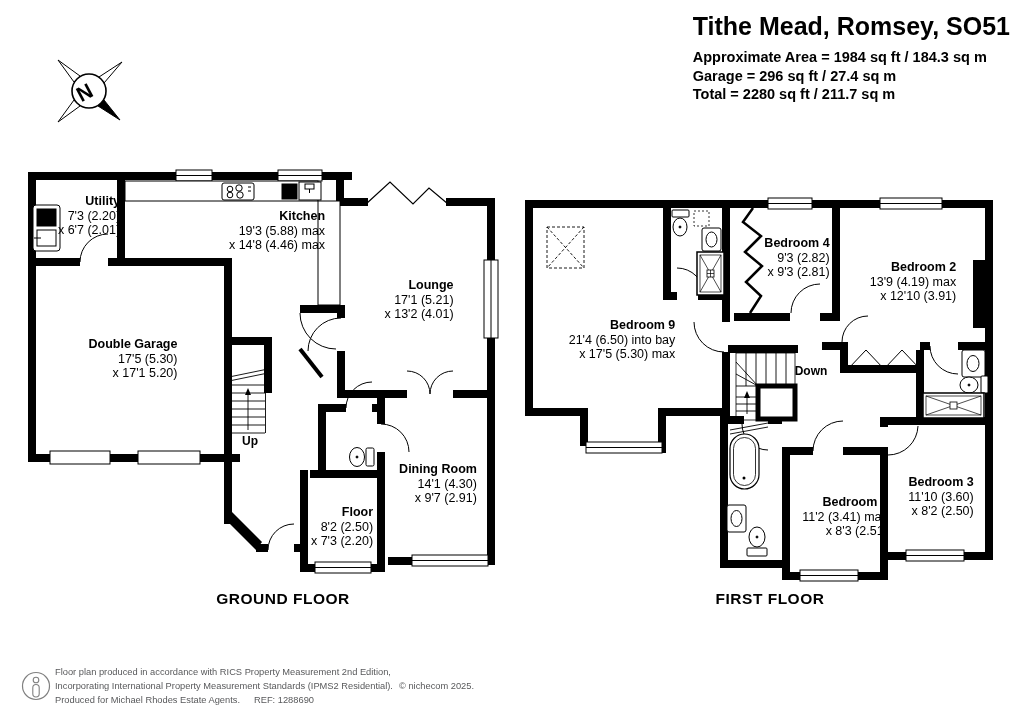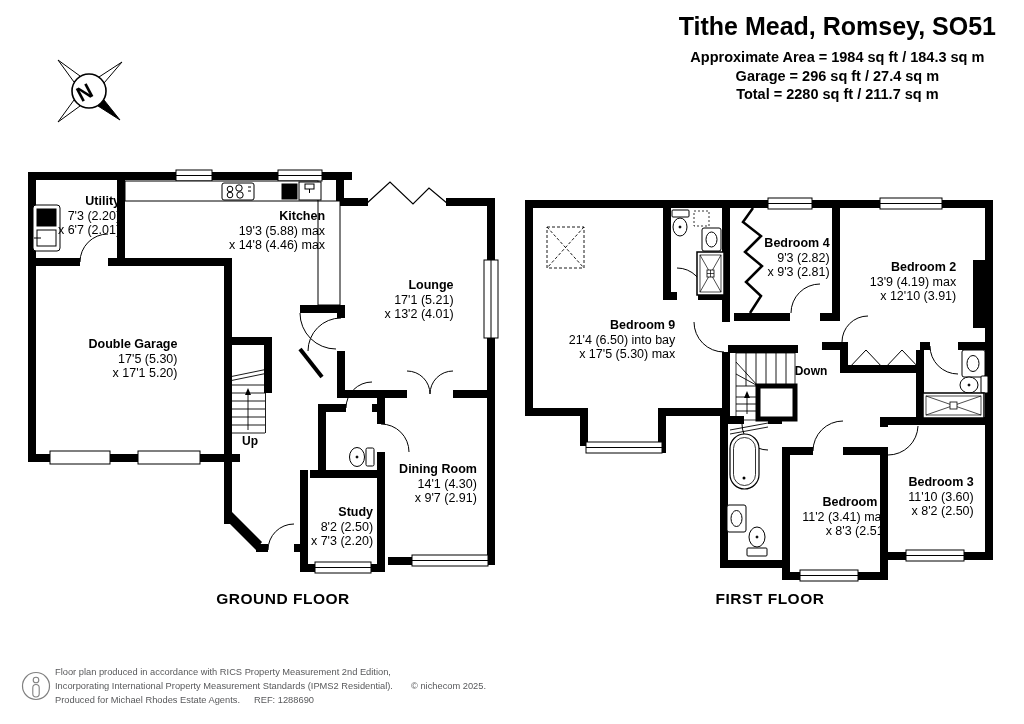--- a/index.html
+++ b/index.html
@@ -2,34 +2,34 @@
 <html><head>
 <meta charset="utf-8">
 <style>
   html,body{margin:0;padding:0;background:#ffffff;}
   body{width:1024px;height:724px;position:relative;overflow:hidden;
        font-family:"Liberation Sans", sans-serif;color:#000;}
   #stage{position:absolute;inset:0;width:1024px;height:724px;}
   svg{position:absolute;left:0;top:0;}
   svg text{font-family:"Liberation Sans", sans-serif;}
 
-  .hdr{position:absolute;top:12px;right:28px;text-align:center;}
+  .hdr{position:absolute;top:12px;right:14px;text-align:left;}
   .hdr h1{margin:0;font-size:25px;font-weight:700;letter-spacing:0;}
   .hdr .areas{margin-top:7px;font-size:14.5px;font-weight:700;line-height:1.28;}
   .hdr .disc{margin-top:4px;font-size:11px;font-weight:400;}
 
   .lbl{position:absolute;transform:translate(-50%,-50%);text-align:right;
        white-space:nowrap;font-size:12.5px;line-height:1.16;}
   .lbl .nm{display:block;font-weight:700;}
   .lbl .d{display:block;font-weight:400;}
   .stairlbl{position:absolute;transform:translate(-50%,-50%);font-size:12px;font-weight:700;}
   .floortitle{position:absolute;transform:translate(-50%,-50%);font-size:15.5px;font-weight:700;letter-spacing:.5px;}
 
   .foot{position:absolute;left:55px;top:666px;font-size:9.3px;line-height:1.5;color:#58595b;}
-  .foot .cpy{margin-left:18px;}
+  .foot .cpy{margin-left:6px;}
   .foot .ref{margin-left:14px;}
 </style>
 </head>
 <body>
 
 <div id="stage">
 
 <svg width="1024" height="724" viewBox="0 0 1024 724">
 
   <g>
@@ -348,21 +348,21 @@
     <span class="nm">Lounge</span>
     <span class="d">17'1 (5.21)</span>
     <span class="d">x 13'2 (4.01)</span>
   </div>
   <div class="lbl" style="left:133px;top:359px">
     <span class="nm">Double Garage</span>
     <span class="d">17'5 (5.30)</span>
     <span class="d">x 17'1 5.20)</span>
   </div>
   <div class="lbl" style="left:342px;top:527px">
-    <span class="nm">Study</span>
+    <span class="nm">Floor</span>
     <span class="d">8'2 (2.50)</span>
     <span class="d">x 7'3 (2.20)</span>
   </div>
   <div class="lbl" style="left:438px;top:484px">
     <span class="nm">Dining Room</span>
     <span class="d">14'1 (4.30)</span>
     <span class="d">x 9'7 (2.91)</span>
   </div>
   <div class="stairlbl" style="left:250px;top:441px">Up</div>
   <div class="floortitle" style="left:283px;top:599px">GROUND FLOOR</div>

